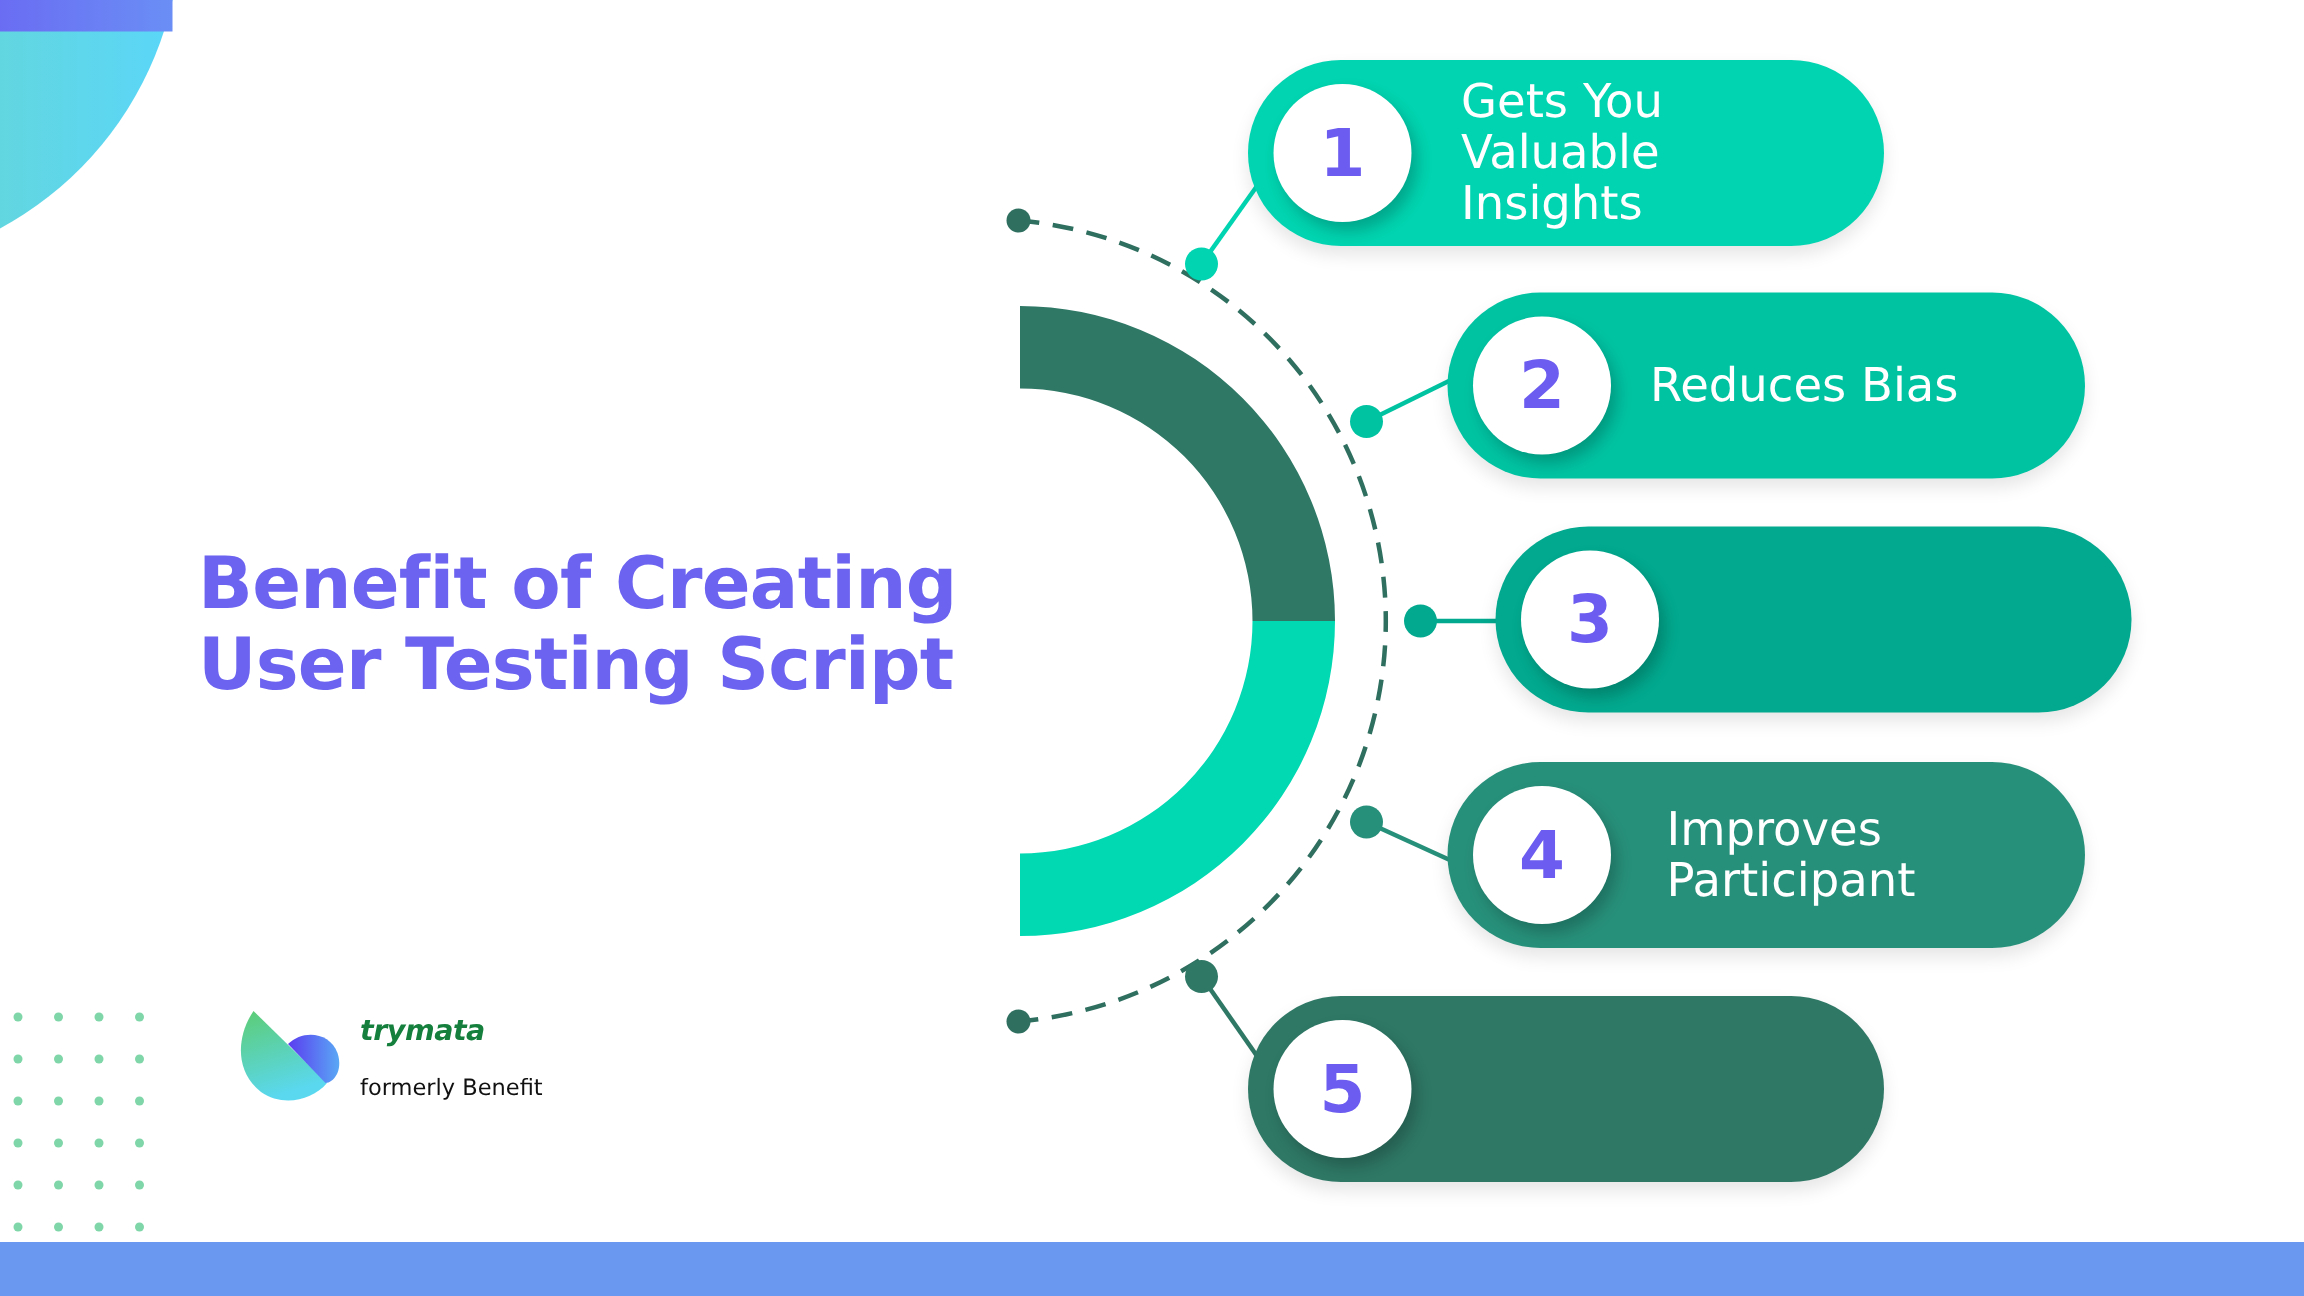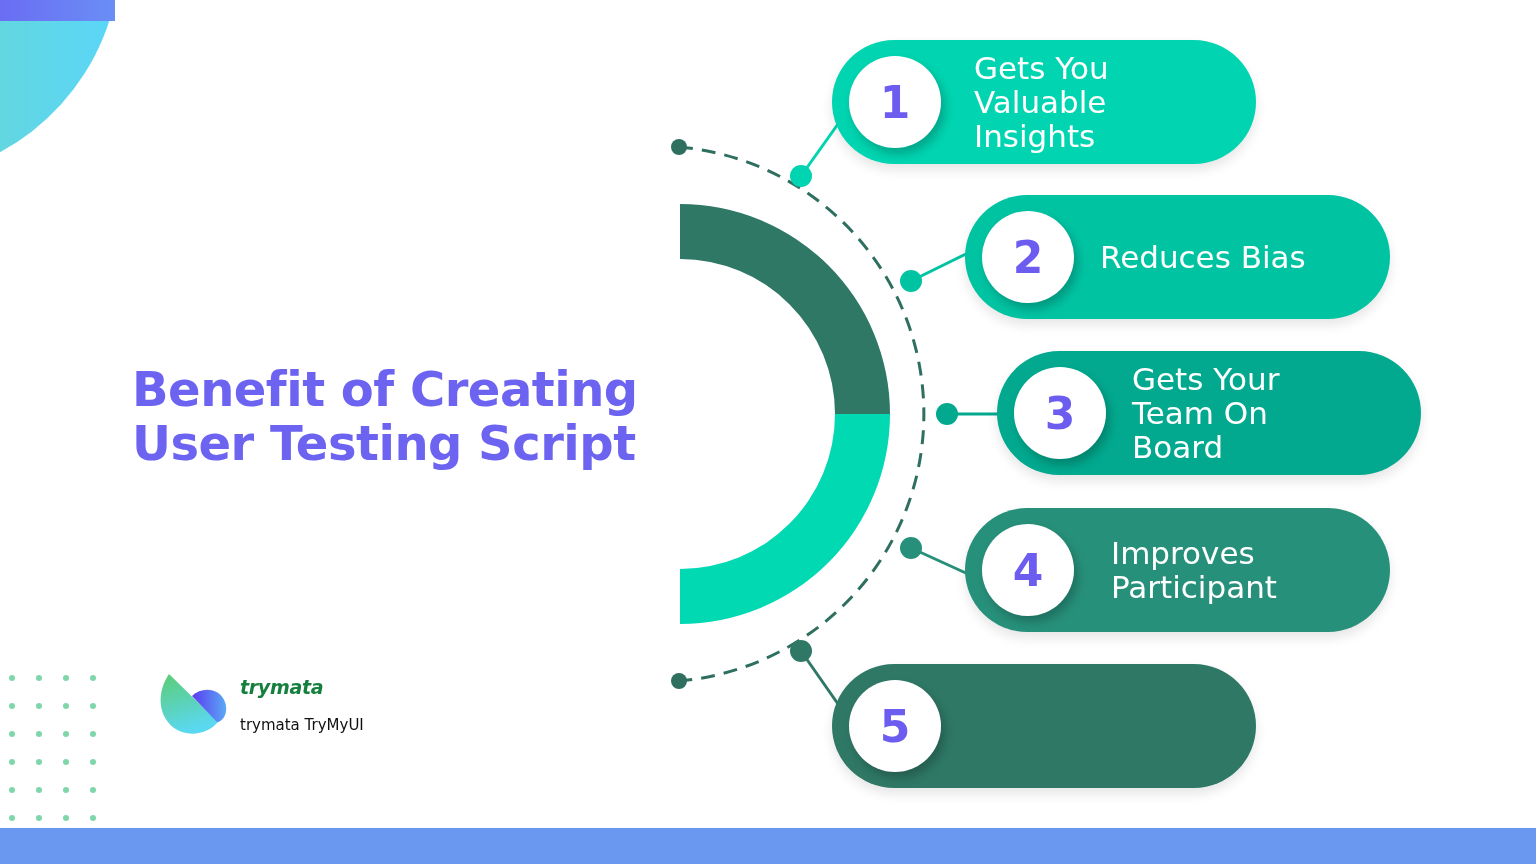--- a/index.html
+++ b/index.html
@@ -83,27 +83,20 @@
   <div class="num">2</div>
   <div class="label" style="left:135px;">
     <div>
       <span>Reduces Bias</span>
     </div>
   </div>
 </div>
 
 <div class="pill" style="left:997px; top:351px; width:424px; background:#02a98e;">
   <div class="num">3</div>
-  <div class="label" style="left:135px;">
-    <div>
-      <span>Gets Your</span>
-      <span>Team On</span>
-      <span>Board</span>
-    </div>
-  </div>
 </div>
 
 <div class="pill" style="left:965px; top:508px; width:425px; background:#27907a;">
   <div class="num">4</div>
   <div class="label" style="left:146px;">
     <div>
       <span>Improves</span>
       <span>Participant</span>
     </div>
   </div>
@@ -153,16 +146,16 @@
       </linearGradient>
       <linearGradient id="lg2" x1="0" y1="0" x2="1" y2="0">
         <stop offset="0" stop-color="#5a3cf0"></stop>
         <stop offset="1" stop-color="#5aa8f5"></stop>
       </linearGradient>
     </defs>
     <path d="M11,2 C0,18 -2,42 16,56 C30,66 50,62 60,50 Z" fill="url(#lg1)"></path>
     <path d="M34,24 C44,14 62,16 67,30 C71,42 64,50 59,50 Z" fill="url(#lg2)"></path>
   </svg>
   <div class="brand">trymata</div>
-  <div class="sub">trymata TryMyUI</div>
+  <div class="sub">formerly Benefit</div>
 </div>
 
 <div class="abs bottom-bar"></div>
 
 </body></html>

